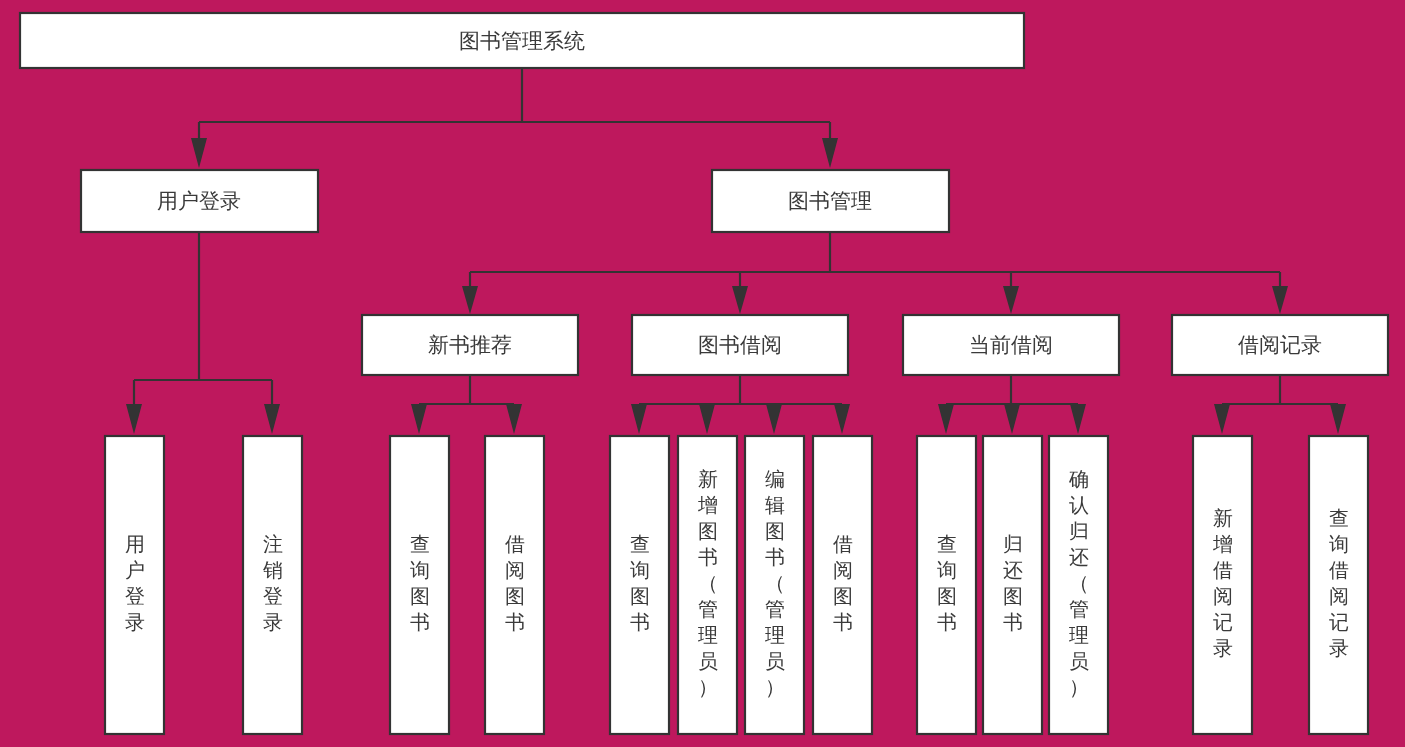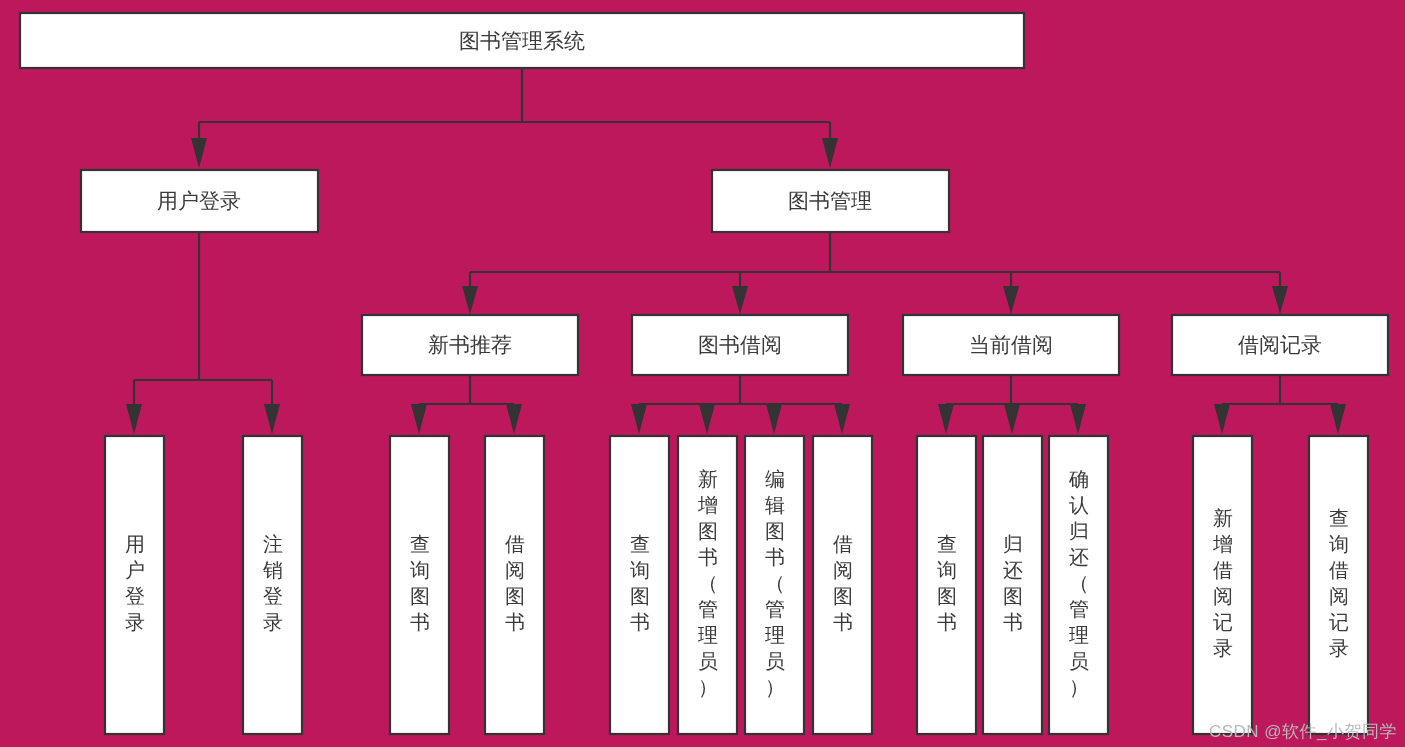--- a/index.html
+++ b/index.html
@@ -225,15 +225,14 @@
       <rect class="node-box" x="1193" y="436" width="59" height="298"></rect>
       <text class="node-label vertical" x="1223" dominant-baseline="middle" style="writing-mode: horizontal-tb; letter-spacing: 0px;"><tspan x="1223" y="520">新</tspan><tspan x="1223" y="546">增</tspan><tspan x="1223" y="572">借</tspan><tspan x="1223" y="598">阅</tspan><tspan x="1223" y="624">记</tspan><tspan x="1223" y="650">录</tspan></text>
     </g>
     <g>
       <rect class="node-box" x="1309" y="436" width="59" height="298"></rect>
       <text class="node-label vertical" x="1339" dominant-baseline="middle" style="writing-mode: horizontal-tb; letter-spacing: 0px;"><tspan x="1339" y="520">查</tspan><tspan x="1339" y="546">询</tspan><tspan x="1339" y="572">借</tspan><tspan x="1339" y="598">阅</tspan><tspan x="1339" y="624">记</tspan><tspan x="1339" y="650">录</tspan></text>
     </g>
 
   </svg>
 
-  <div class="watermark">CSDN @软件_小贺同学</div>
 
 </div>
 
 </body></html>

